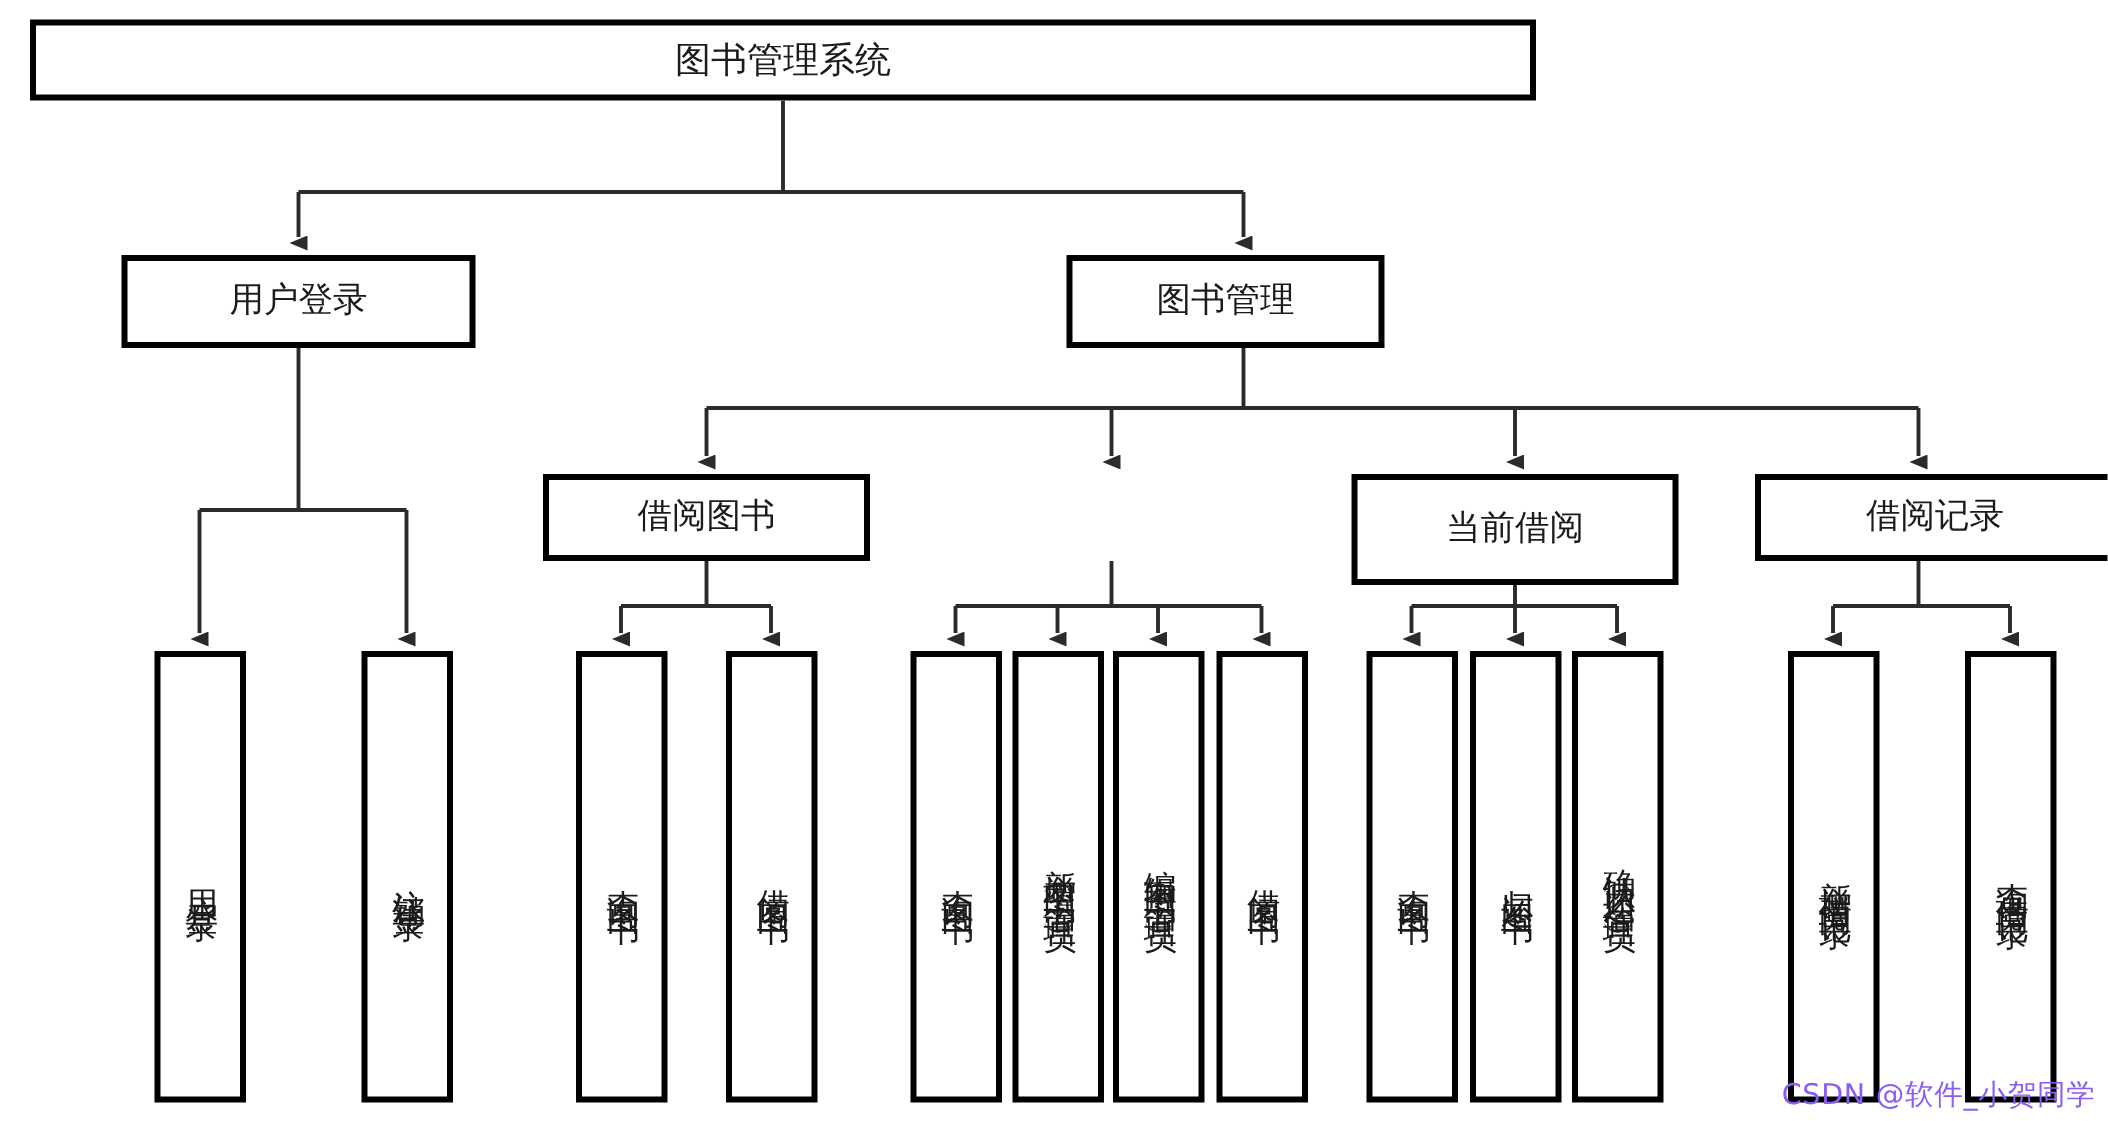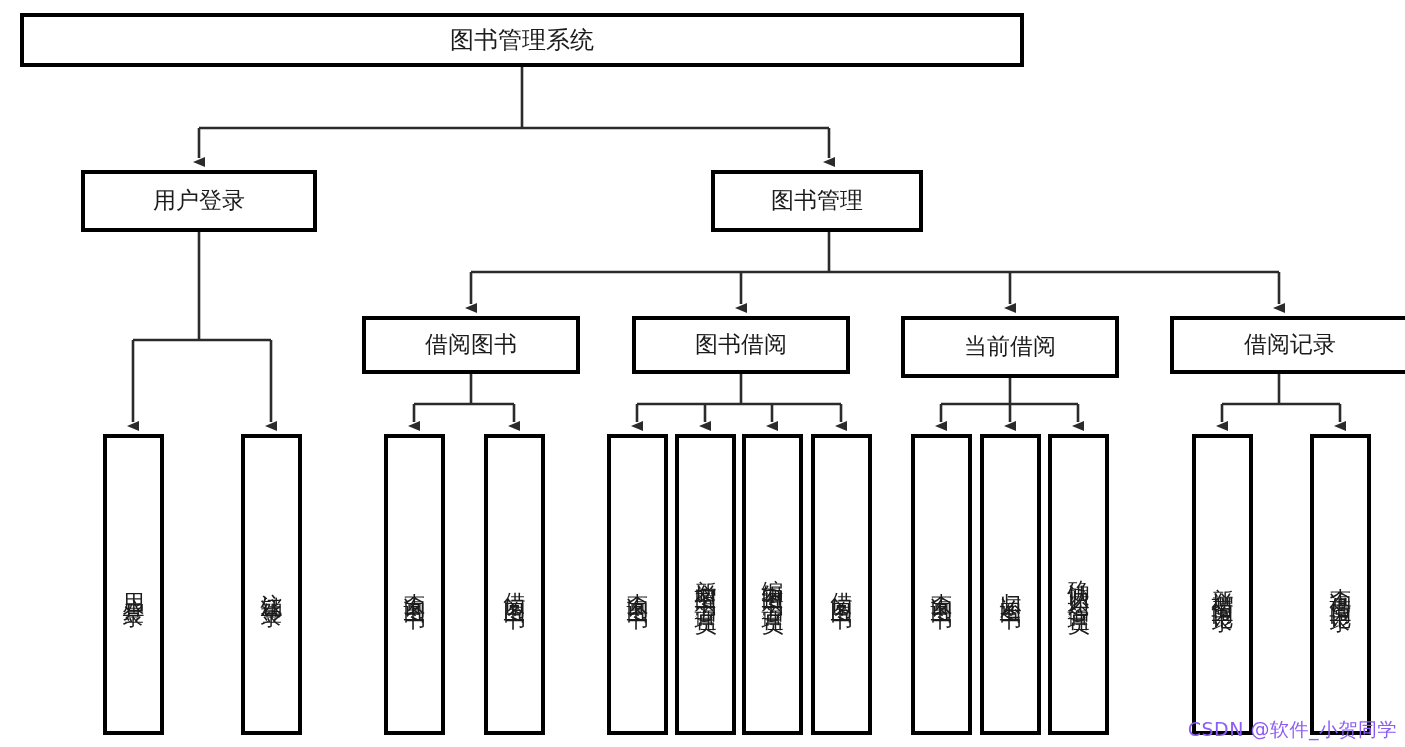--- a/index.html
+++ b/index.html
@@ -126,24 +126,21 @@
   <div class="node h-node" style="left:81px;top:170px;width:236px;height:62px;">
     <span class="label">用户登录</span>
   </div>
   <div class="node h-node" style="left:711px;top:170px;width:212px;height:62px;">
     <span class="label">图书管理</span>
   </div>
 
   <div class="node h-node" style="left:362px;top:316px;width:218px;height:58px;">
     <span class="label">借阅图书</span>
   </div>
-  <div class="node h-node" style="left:632px;top:316px;width:218px;height:58px;">
-    <span class="label">图书借阅</span>
-  </div>
-  <div class="node h-node" style="left:901px;top:316px;width:218px;height:62px;">
+  <div class="node h-node" style="left:901px;top:316px;width:218px;height:74px;">
     <span class="label">当前借阅</span>
   </div>
   <div class="node h-node" style="left:1170px;top:316px;width:240px;height:58px;">
     <span class="label">借阅记录</span>
   </div>
 
   <div class="node v-node" style="left:103px;top:434px;width:61px;height:301px;">
     <span class="label">用户登录</span>
   </div>
   <div class="node v-node" style="left:241px;top:434px;width:61px;height:301px;">

